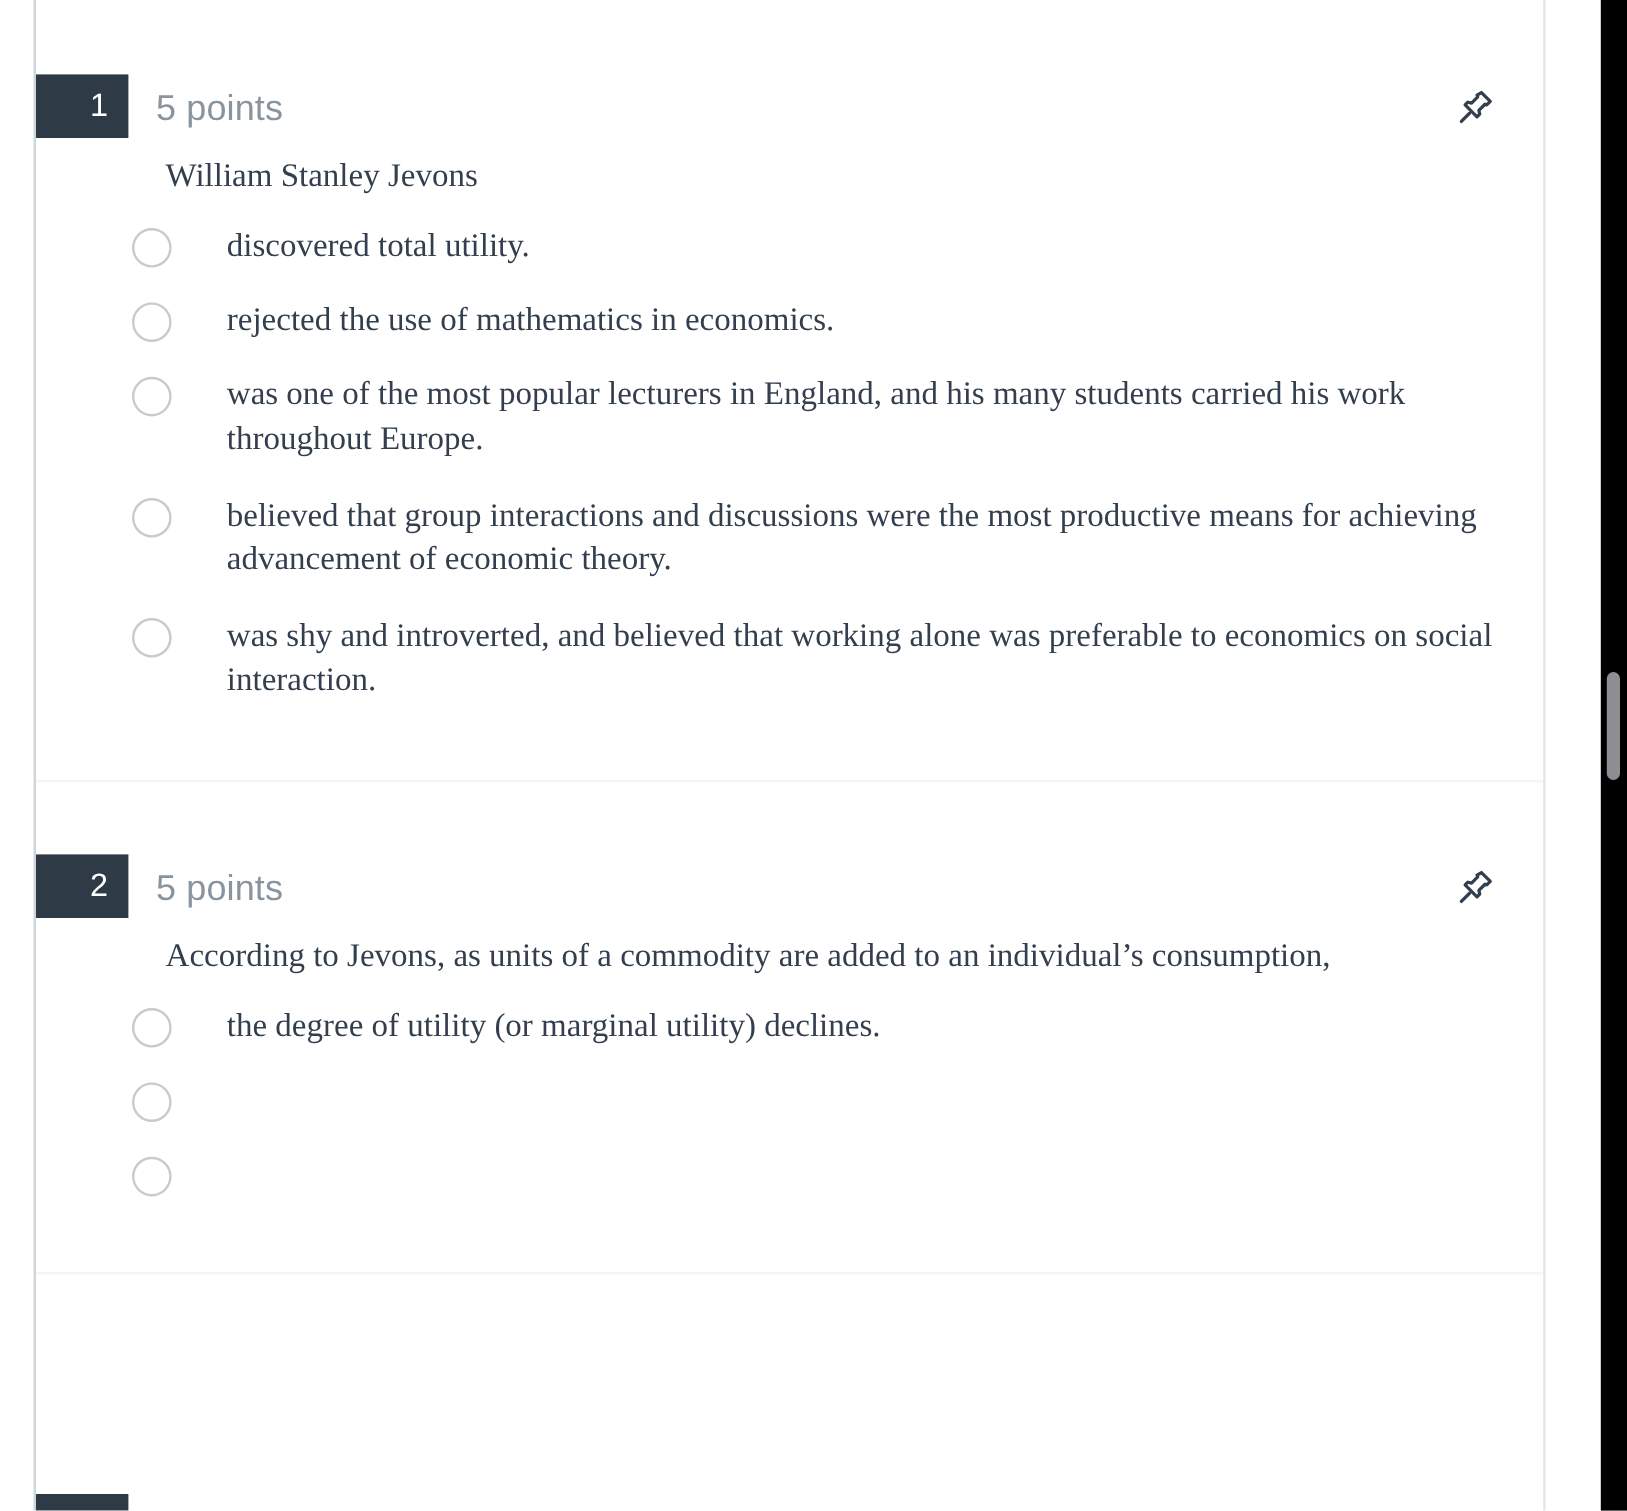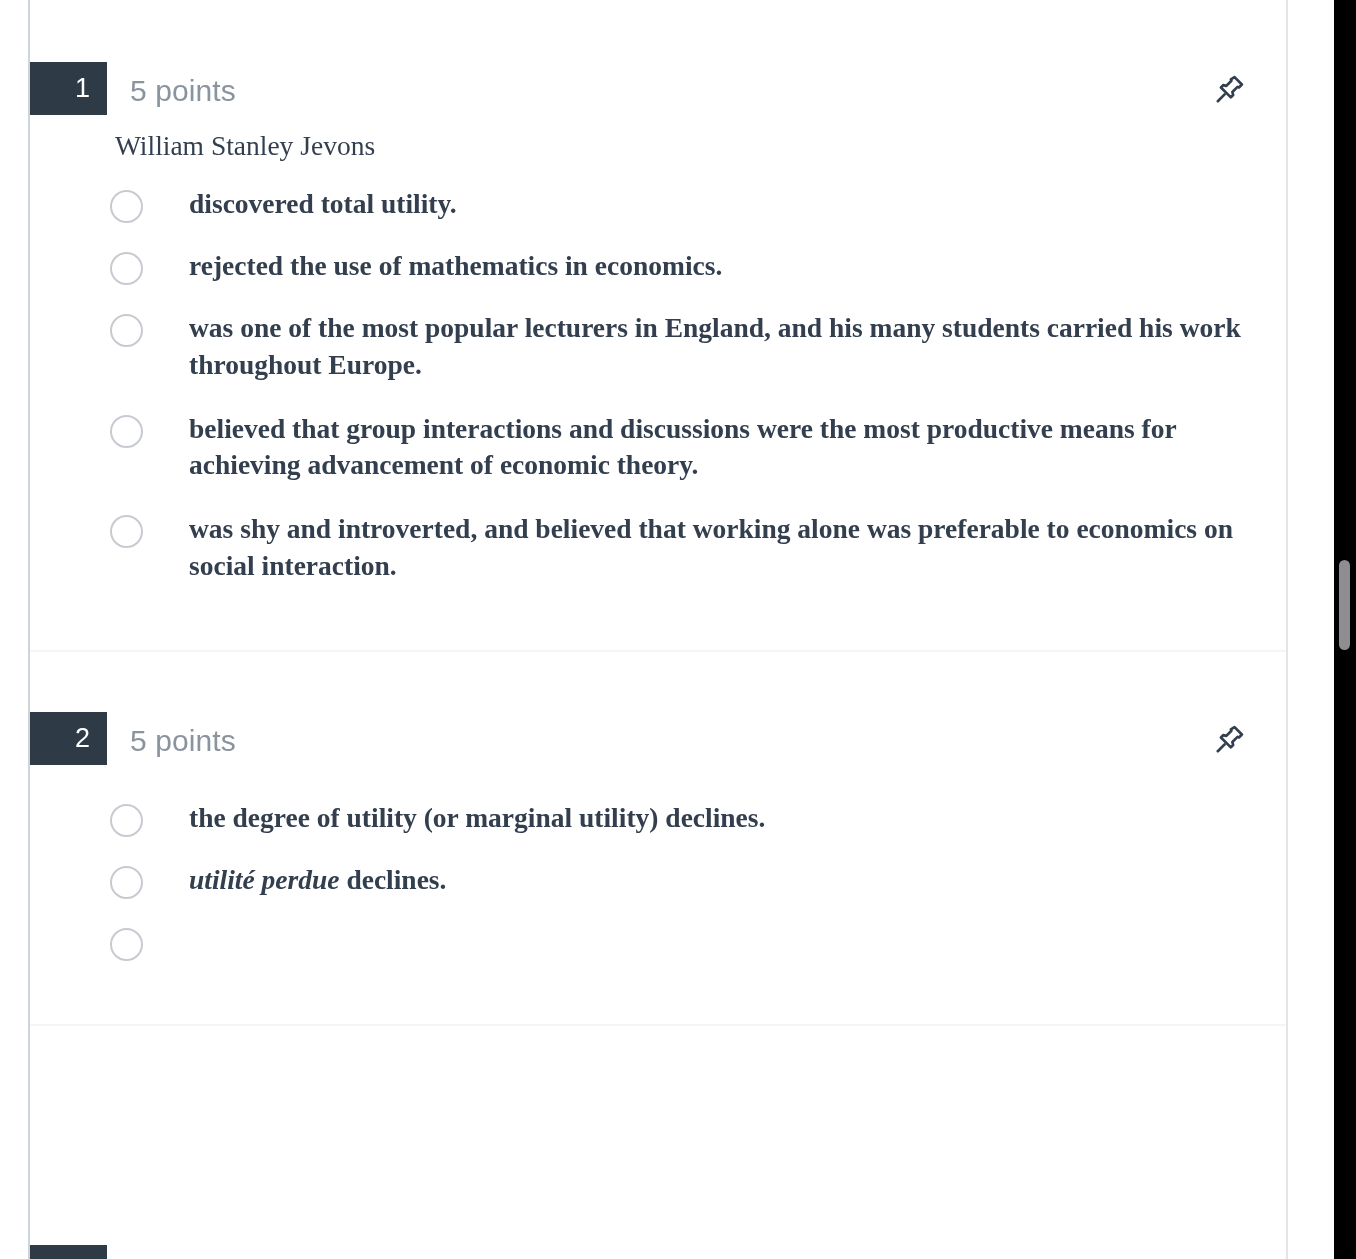--- a/index.html
+++ b/index.html
@@ -74,21 +74,21 @@
     position: absolute;
     right: 39px;
     top: 10px;
     width: 34px;
     height: 34px;
   }
   .q-pin svg { display: block; width: 34px; height: 34px; }
 
   
   .q-stem {
-    margin-left: 85px;
+    margin-left: 108px;
     padding-right: 30px;
     font-size: 27.5px;
     line-height: 1.32;
     color: #333f4e;
   }
 
   
   .options { margin-top: 20px; }
 
   .option {
@@ -109,21 +109,20 @@
     border: 2px solid #c7cbd1;
     border-radius: 50%;
     background: #ffffff;
   }
 
   .option-label {
     font-size: 27.5px;
     line-height: 1.32;
     color: #333f4e;
     padding-top: 2px;
-    font-weight: bold;
   }
   .option-label .it { font-style: italic; }
 
   
   .option.multiline { margin-bottom: 26px; }
 
   
   .right-rail {
     position: absolute;
     left: 1334px;
@@ -203,29 +202,29 @@
         <div class="q-badge">2</div>
         <div class="q-points">5 points</div>
         <div class="q-pin">
           <svg viewBox="0 0 24 24" fill="none" stroke="#333f4e" stroke-width="1.9" stroke-linecap="round" stroke-linejoin="round">
             <path d="M15.2 3.6l5.2 5.2-2.1 2.1-1.0-.4-3.6 3.6.5 2.2-1.6 1.6-7.0-7.0 1.6-1.6 2.2.5 3.6-3.6-.4-1.0z"></path>
             <line x1="8.2" y1="15.8" x2="3.4" y2="20.6"></line>
           </svg>
         </div>
       </div>
 
+      <div class="q-stem">According to Jevons, as units of a commodity are added to an individual’s consumption,</div>
 
       <div class="options">
         <div class="option">
           <span class="radio"></span>
           <span class="option-label">the degree of utility (or marginal utility) declines.</span>
         </div>
         <div class="option">
           <span class="radio"></span>
-          <span class="option-label"><em class="it">utilité perdue</em><span> declines.</span></span>
         </div>
         <div class="option">
           <span class="radio"></span>
         </div>
       </div>
     </div>
 
     <div class="q-badge-partial"></div>
 
   </div>

